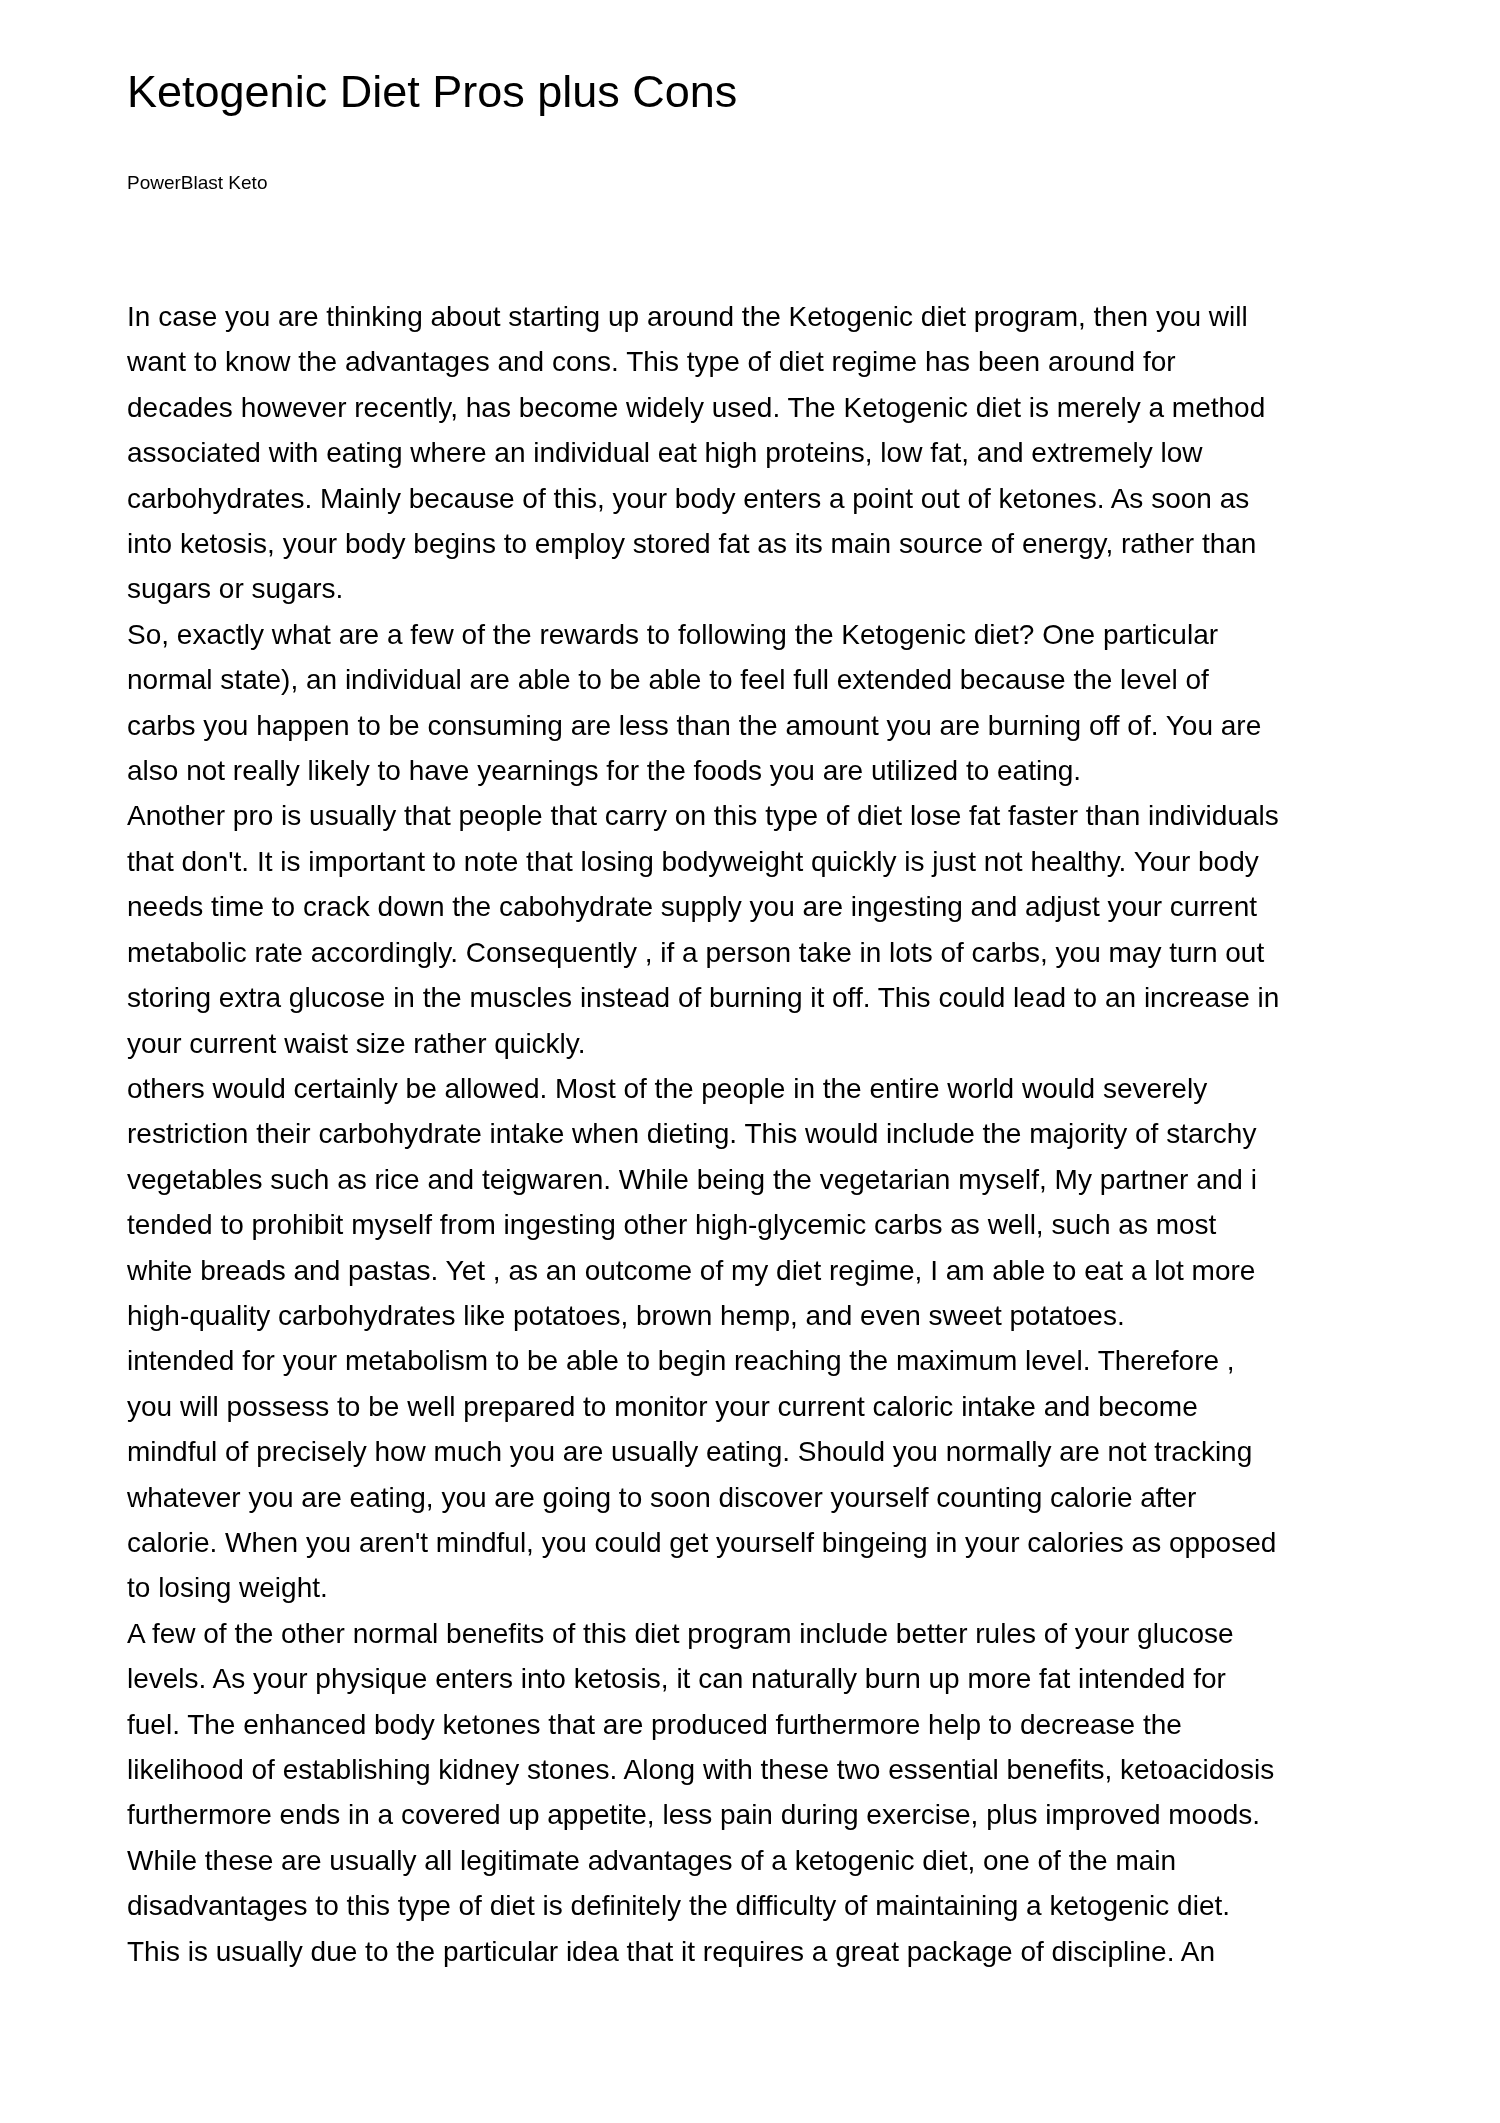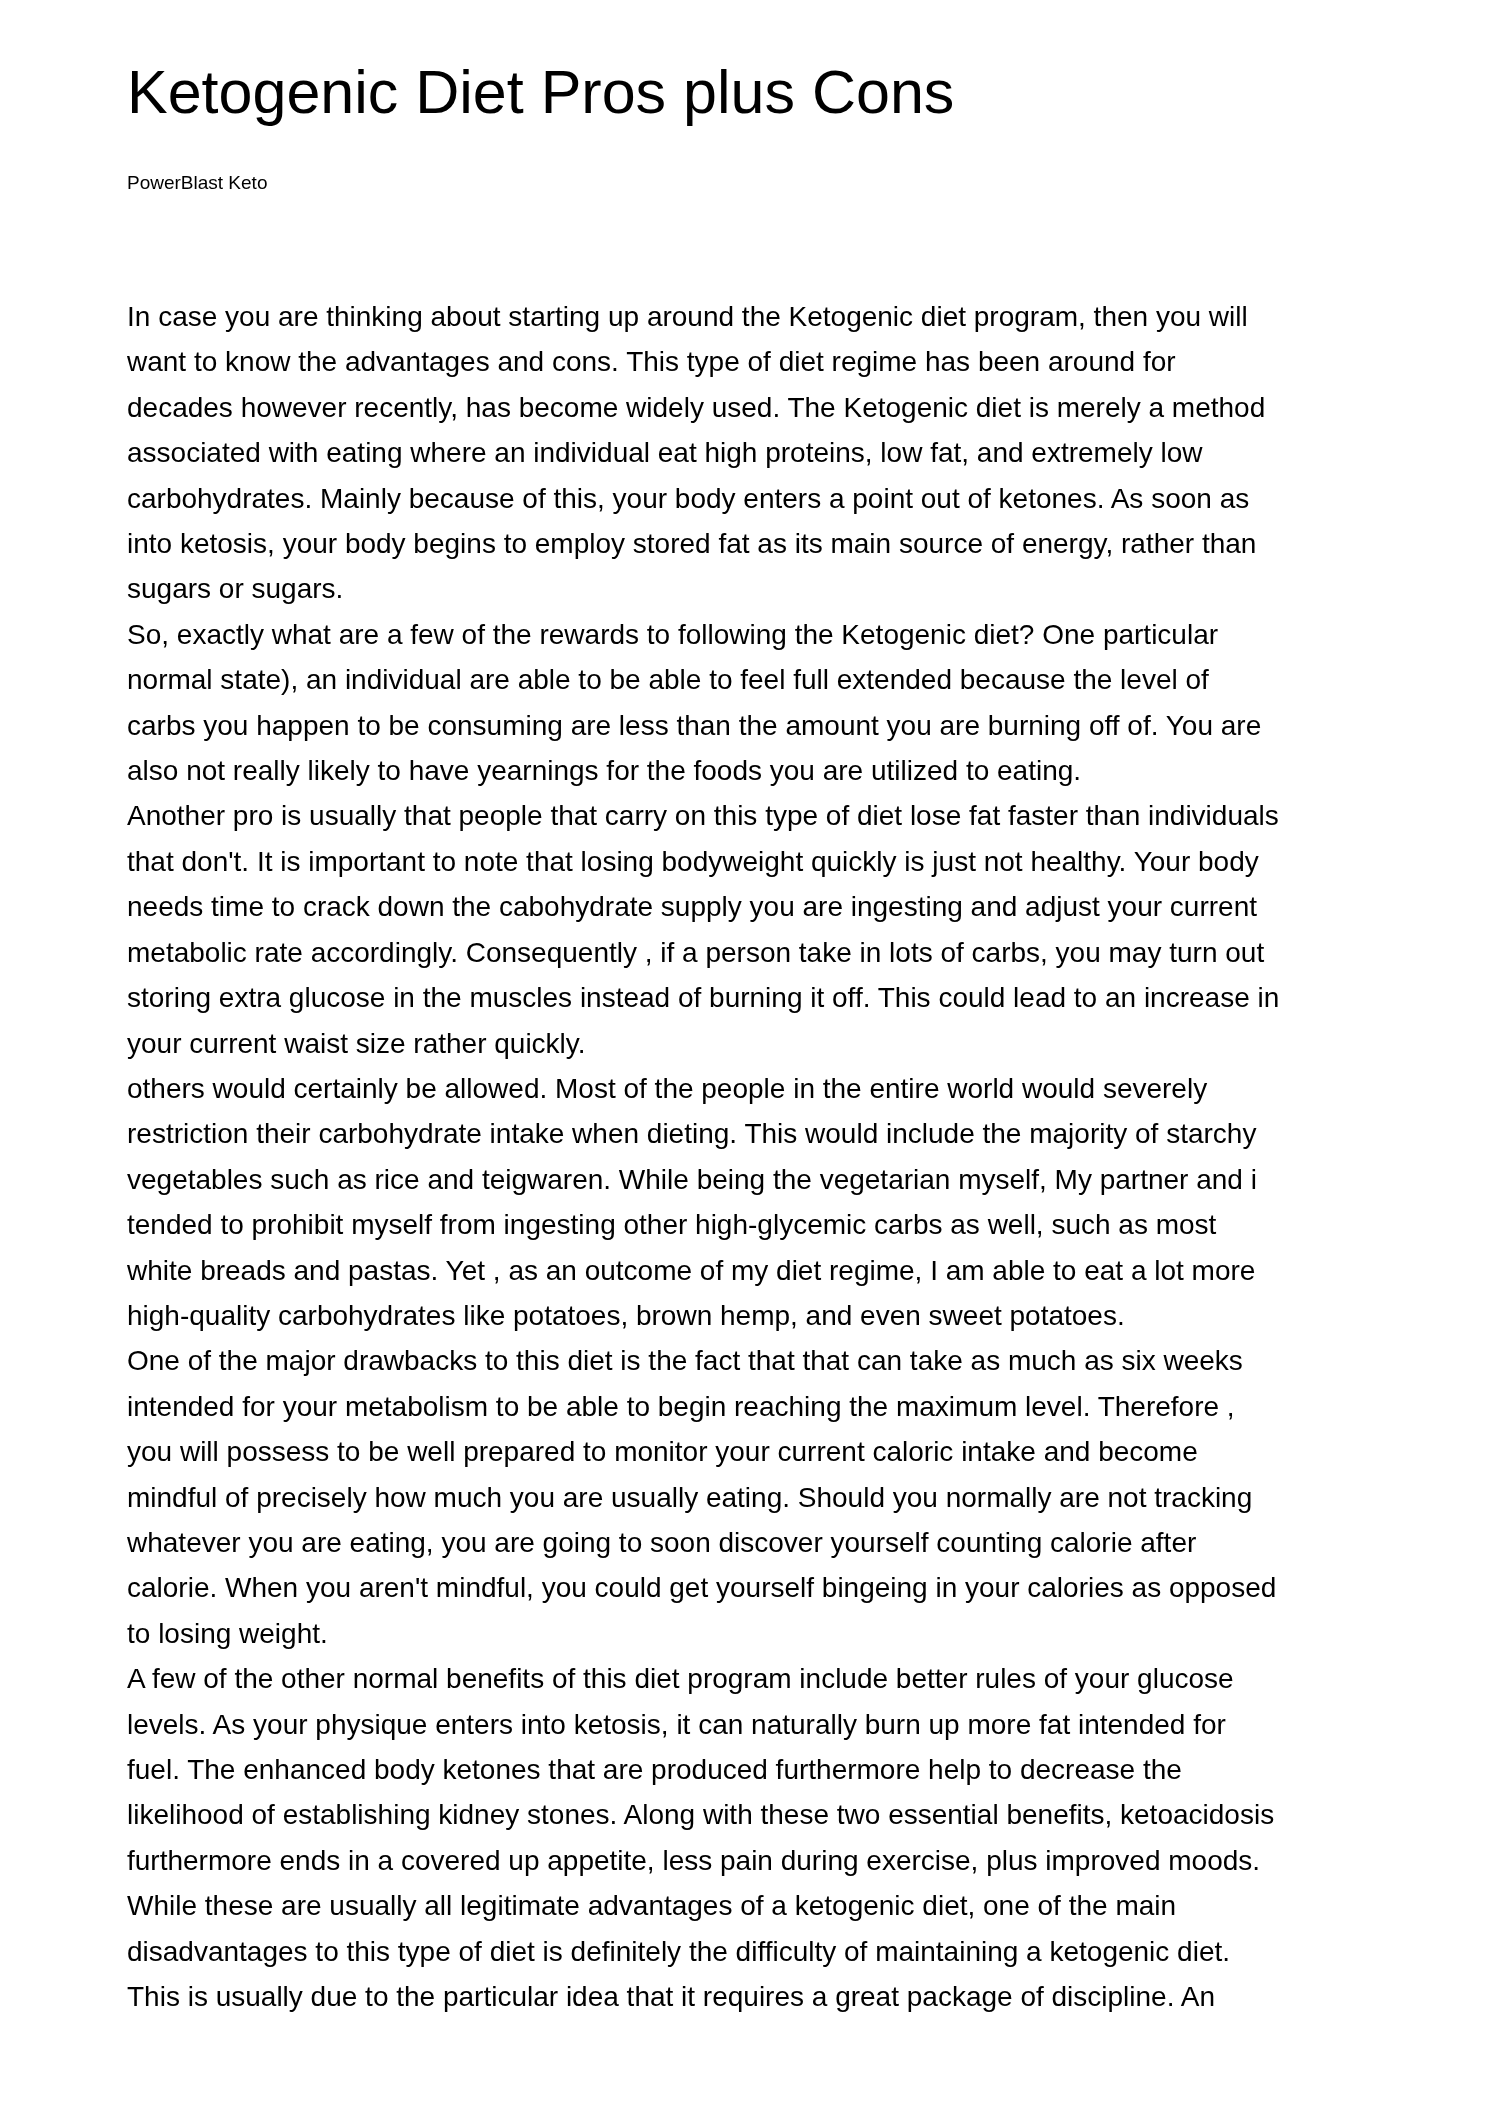--- a/index.html
+++ b/index.html
@@ -19,21 +19,21 @@
       position: absolute;
       left: 127px;
       top: 0;
       width: 1300px;
     }
     .doc-title {
       position: absolute;
       left: 0;
       top: 66px;
       margin: 0;
-      font-size: 61px;
+      font-size: 45px;
       font-weight: normal;
       line-height: 52px;
       white-space: nowrap;
     }
     .doc-subtitle {
       position: absolute;
       left: 0;
       top: 166px;
       margin: 0;
       font-size: 19px;
@@ -90,21 +90,20 @@
     </p>
     <p class="para">
       <span class="line">others would certainly be allowed. Most of the people in the entire world would severely</span>
       <span class="line">restriction their carbohydrate intake when dieting. This would include the majority of starchy</span>
       <span class="line">vegetables such as rice and teigwaren. While being the vegetarian myself, My partner and i</span>
       <span class="line">tended to prohibit myself from ingesting other high-glycemic carbs as well, such as most</span>
       <span class="line">white breads and pastas. Yet , as an outcome of my diet regime, I am able to eat a lot more</span>
       <span class="line">high-quality carbohydrates like potatoes, brown hemp, and even sweet potatoes.</span>
     </p>
     <p class="para">
-      <span class="line">One of the major drawbacks to this diet is the fact that that can take as much as six weeks</span>
       <span class="line">intended for your metabolism to be able to begin reaching the maximum level. Therefore ,</span>
       <span class="line">you will possess to be well prepared to monitor your current caloric intake and become</span>
       <span class="line">mindful of precisely how much you are usually eating. Should you normally are not tracking</span>
       <span class="line">whatever you are eating, you are going to soon discover yourself counting calorie after</span>
       <span class="line">calorie. When you aren't mindful, you could get yourself bingeing in your calories as opposed</span>
       <span class="line">to losing weight.</span>
     </p>
     <p class="para">
       <span class="line">A few of the other normal benefits of this diet program include better rules of your glucose</span>
       <span class="line">levels. As your physique enters into ketosis, it can naturally burn up more fat intended for</span>

